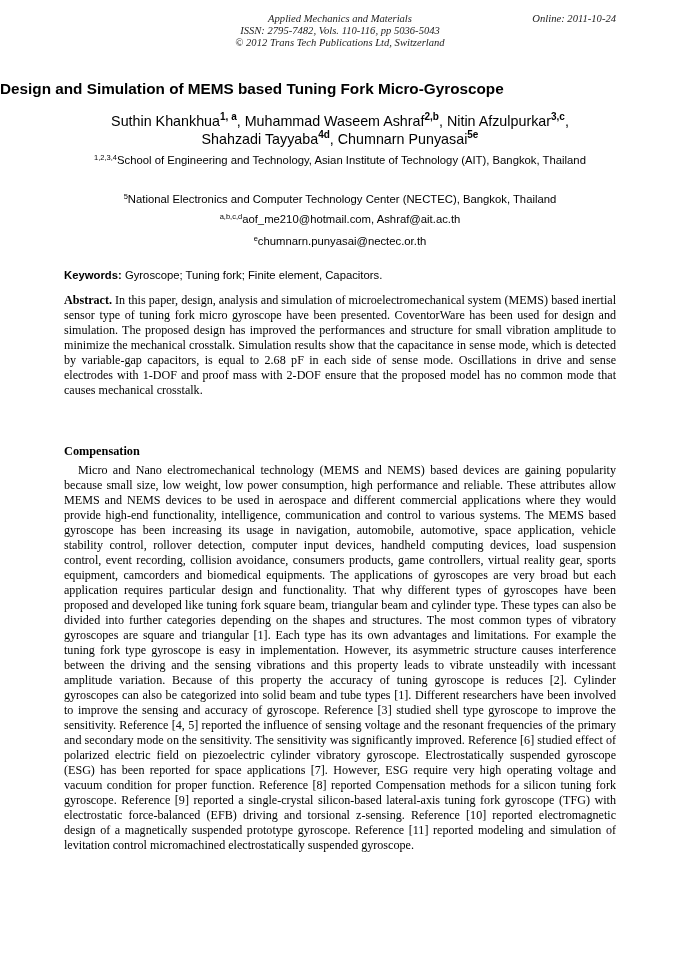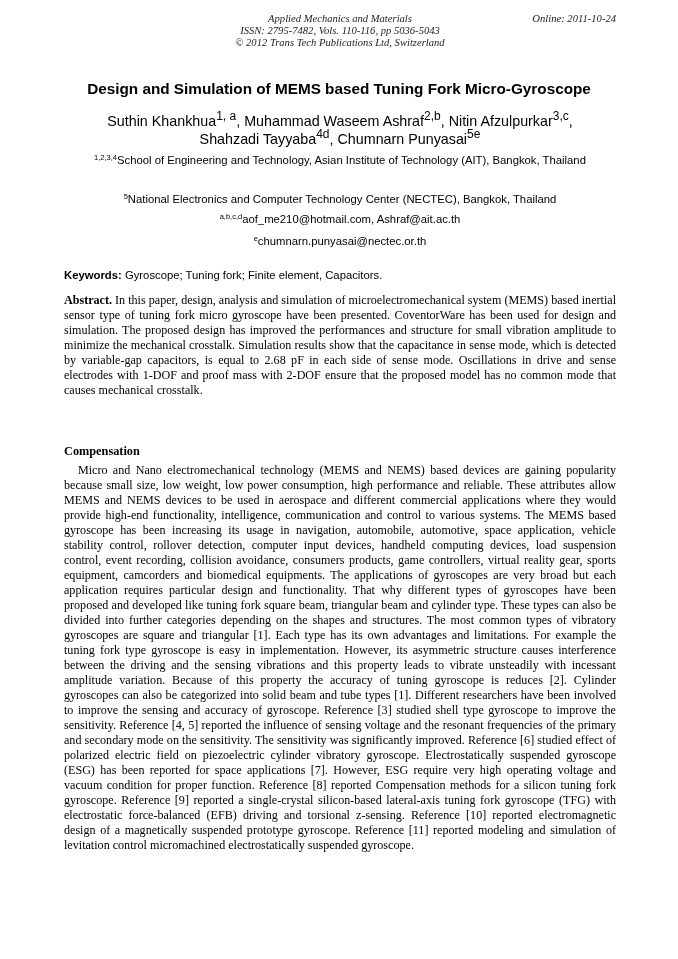--- a/index.html
+++ b/index.html
@@ -7,30 +7,30 @@
   .page { position: absolute; left: 0; top: 0; width: 678px; height: 959px; }
 
   .journal-header {
     position: absolute; left: 64px; top: 13px; width: 552px;
     font-family: "Liberation Serif", serif; font-style: italic;
     font-size: 10.6px; line-height: 12px; color: #222; text-align: center;
   }
   .journal-header .online { position: absolute; right: 0; top: 0; }
 
   .title {
-    position: absolute; left: 0; top: 80px; width: 678px; text-align: center;
+    position: absolute; left: 0; top: 80px; width: 678px; 
     font-family: "Liberation Sans", sans-serif; font-weight: bold;
     font-size: 15.3px; line-height: 18px; letter-spacing: 0;
   }
 
   .authors {
     position: absolute; left: 70px; top: 112px; width: 540px; text-align: center;
     font-family: "Liberation Sans", sans-serif; font-size: 14.3px; line-height: 18px;
   }
-  .authors sup { font-size: 12px; vertical-align: 6px; line-height: 0; }
+  .authors sup { font-size: 10px; vertical-align: 6px; line-height: 0; font-weight: bold; }
 
   .affil {
     position: absolute; left: 70px; width: 540px; text-align: center;
     font-family: "Liberation Sans", sans-serif; font-size: 11.3px; line-height: 15px;
   }
   .affil sup { font-size: 7.5px; vertical-align: 4px; line-height: 0; }
   .affil-1 { top: 153px; }
   .affil-2 { top: 192px; }
   .affil-3 { top: 212px; }
   .affil-4 { top: 234px; }

